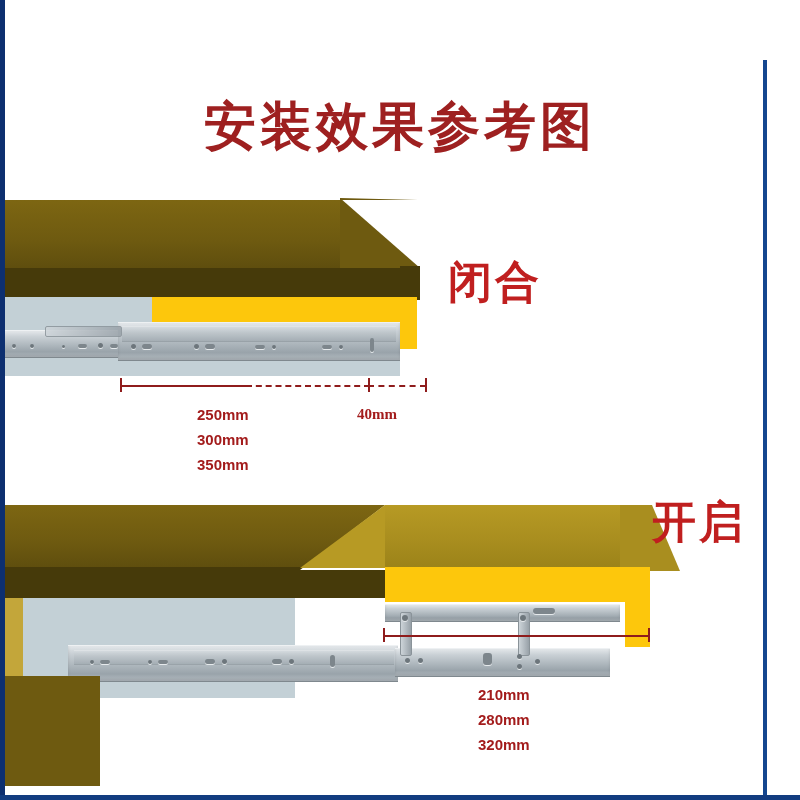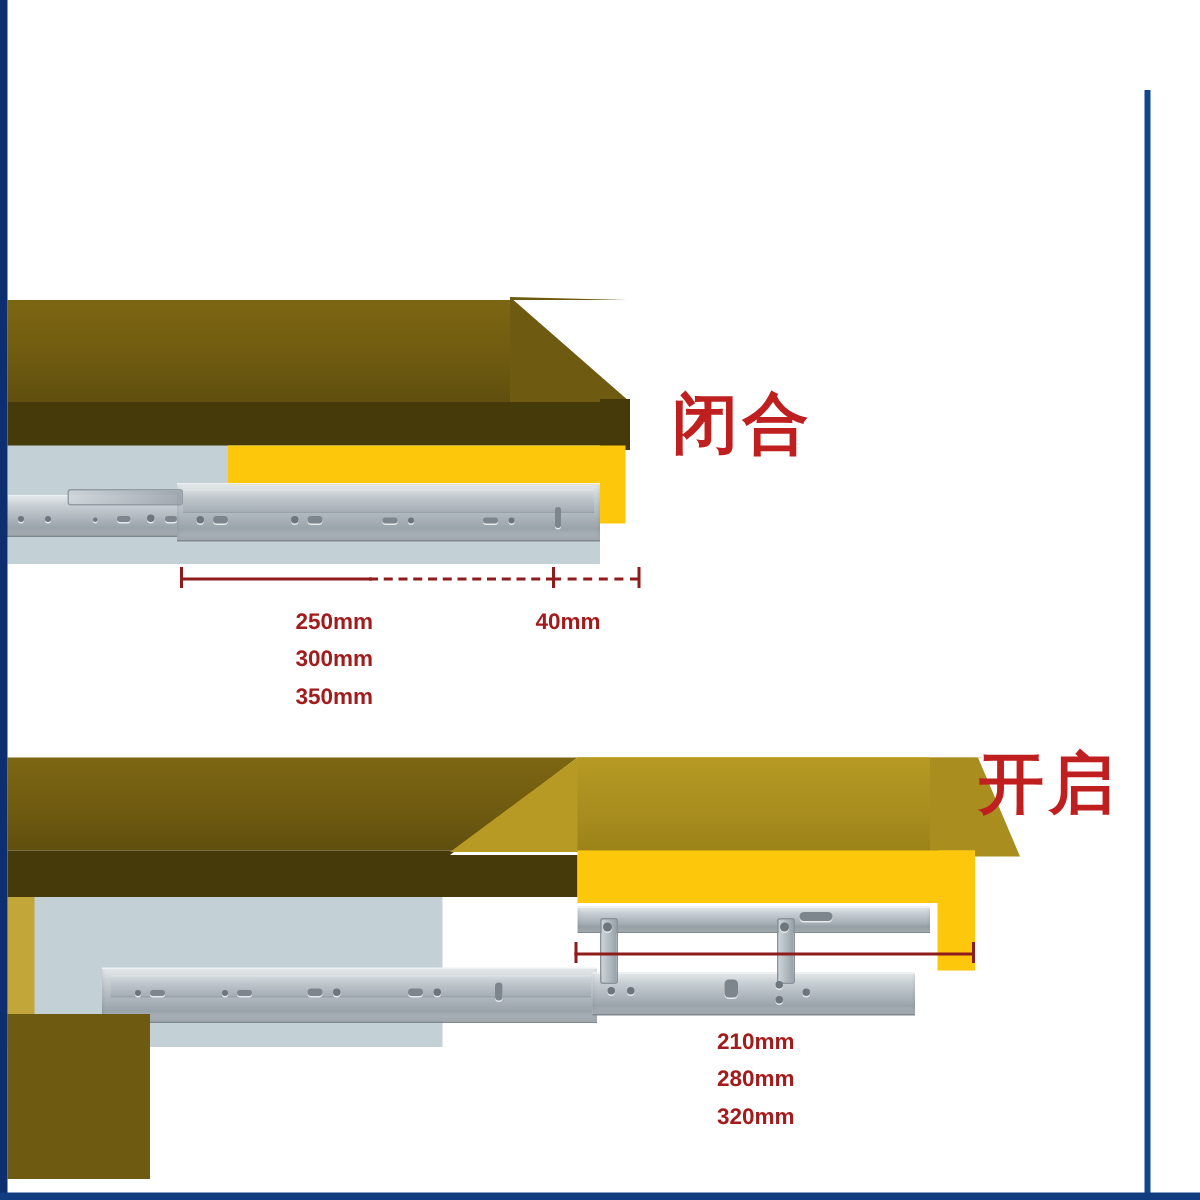--- a/index.html
+++ b/index.html
@@ -87,20 +87,21 @@
     letter-spacing:3px;white-space:nowrap;
     font-family:"DejaVu Sans","Liberation Sans",sans-serif;
   }
 </style>
 </head>
 <body>
 
 <div id="page">
 
 
+  <div class="main-title">安装效果参考图</div>
 
   <div>
 
     <div class="backdrop" style="left:5px;top:296px;width:395px;height:80px;"></div>
 
     <div class="board-top" style="left:5px;top:200px;width:415px;height:68px;"></div>
 
     <svg style="position:absolute;left:345px;top:196px;" width="90" height="76">
       <polygon points="0,4 75,4 90,72 0,72" fill="#ffffff"></polygon>
       <polygon points="0,4 75,4 90,72 0,72" fill="none"></polygon>
@@ -149,21 +150,21 @@
     <div class="dimdash" style="left:368px;top:385px;width:58px;"></div>
     <div class="dimtick" style="left:120px;top:378px;height:14px;"></div>
     <div class="dimtick" style="left:368px;top:378px;height:14px;"></div>
     <div class="dimtick" style="left:425px;top:378px;height:14px;"></div>
 
     <div class="dimlabel" style="left:197px;top:402px;text-align:center;">
       <div>250mm</div>
       <div>300mm</div>
       <div>350mm</div>
     </div>
-    <div class="dimlabel" style="left:357px;top:402px;">
+    <div class="dimlabel" style="left:357px;top:402px;font-family:Liberation Serif, serif;">
       <div>40mm</div>
     </div>
   </div>
 
   <div>
 
     <div class="backdrop" style="left:5px;top:598px;width:290px;height:100px;"></div>
 
     <div class="board-top" style="left:5px;top:505px;width:380px;height:62px;"></div>
     <div class="board-face" style="left:5px;top:567px;width:380px;height:31px;"></div>

